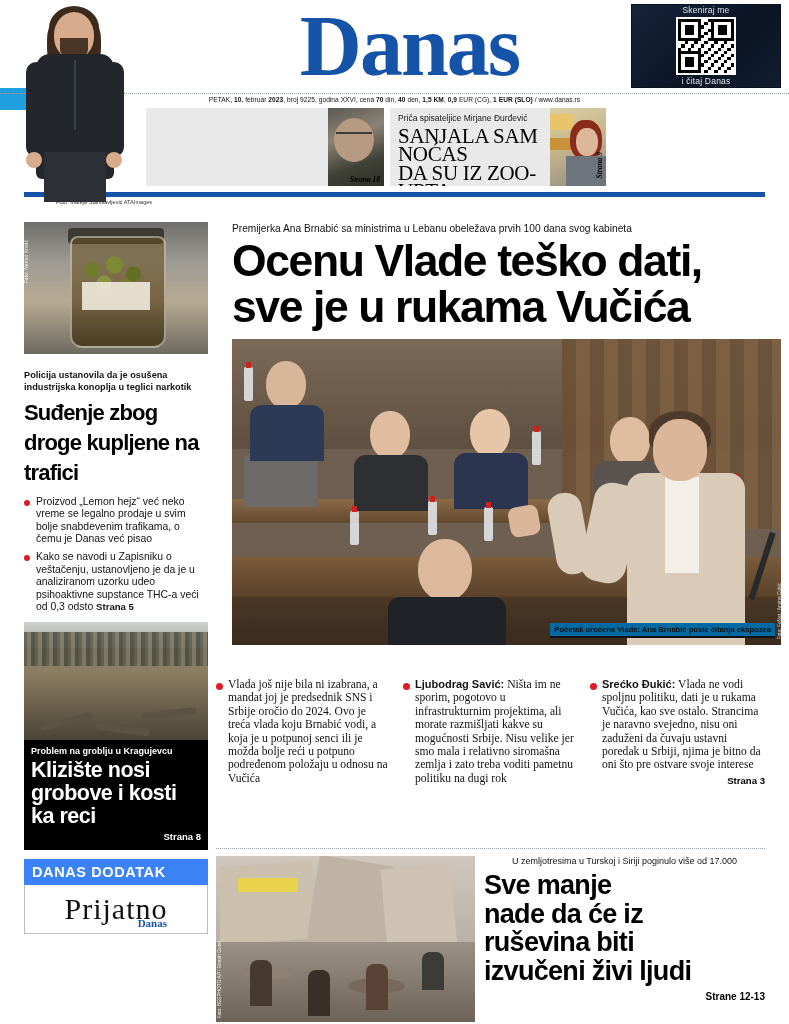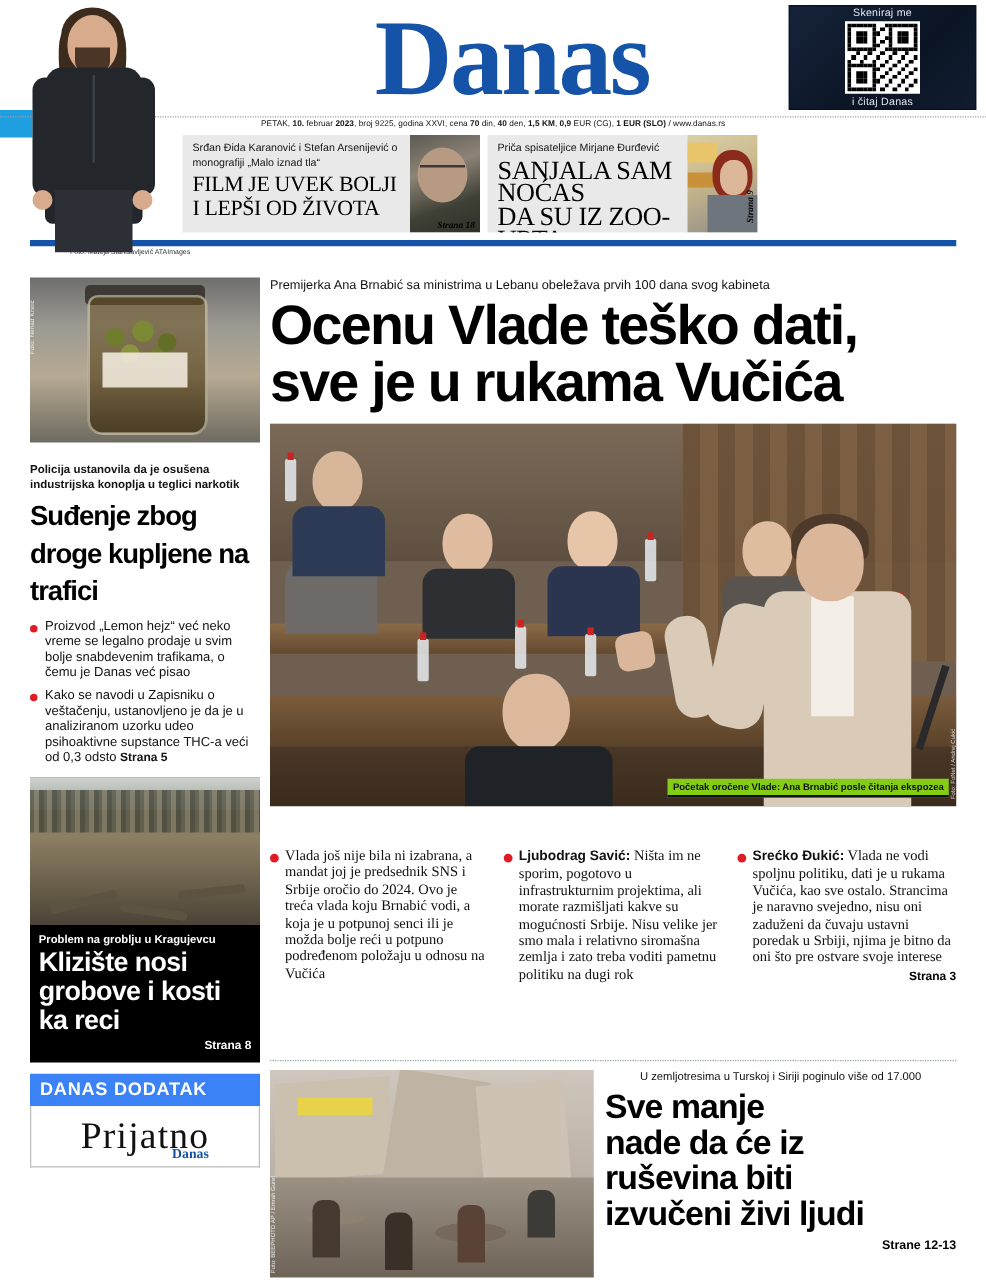--- a/index.html
+++ b/index.html
@@ -236,21 +236,21 @@
   }
   .prijatno-text {
     font-family:"Liberation Serif", serif; font-size:30px; letter-spacing:1px; color:#111;
   }
   .prijatno-sub {
     position:absolute; right:40px; bottom:4px;
     font-family:"Liberation Serif", serif; font-weight:bold; font-size:11px; color:#1553a8;
   }
 
   
-  .main-col { position:absolute; left:216px; top:222px; width:549px; }
+  .main-col { position:absolute; left:232px; top:222px; width:549px; }
   .main-kicker { font-size:10.2px; line-height:13px; color:#111; }
   .main-head {
     font-size: 44.5px; line-height: 46px; font-weight:bold;
     letter-spacing:-1.4px; margin-top:3px; color:#000;
   }
   .main-photo {
     position:relative; margin-top:9px; width:549px; height:306px; overflow:hidden;
     background:#6f5f50;
   }
   .mp-wall { position:absolute; left:0; top:0; width:549px; height:110px;
@@ -273,21 +273,21 @@
   .pm-head { position:absolute; left:44px; top:8px; width:54px; height:62px; border-radius:46%; background:#dab79b; }
   .pm-hair { position:absolute; left:40px; top:0px; width:62px; height:42px; border-radius:50% 50% 30% 30%; background:#4e3a2a; }
   .pm-jacket { position:absolute; left:18px; top:62px; width:118px; height:172px; background:#d9cbb8; border-radius:16px 16px 0 0; }
   .pm-shirt { position:absolute; left:56px; top:66px; width:34px; height:96px; background:#f3efe8; }
   .pm-arm { position:absolute; left:-22px; top:72px; width:46px; height:100px; background:#d9cbb8; border-radius:18px; transform:rotate(12deg); }
   .pm-fore { position:absolute; left:-34px; top:18px; width:34px; height:82px; background:#d9cbb8; border-radius:16px; transform:rotate(-22deg); }
   .pm-fist { position:absolute; left:-40px; top:6px; width:30px; height:30px; border-radius:8px; background:#dab79b; }
   .pm-mic { position:absolute; right:-6px; top:120px; width:6px; height:70px; background:#2a2a2a; transform:rotate(18deg); }
   .mp-caption {
     position:absolute; right:6px; bottom:7px;
-    background:#84cc16; border-bottom:2px solid #111;
+    background:#0369a1; border-bottom:2px solid #111;
     font-size:7.6px; padding:2px 4px; color:#111; font-weight:bold;
   }
   .mp-credit {
     position:absolute; right:-1px; bottom:6px;
     writing-mode:vertical-rl; transform:rotate(180deg);
     font-size:4.8px; color:#ddd;
   }
 
   
   .quotes { position:absolute; left:216px; top:678px; width:549px; display:flex; gap:0; }
@@ -660,27 +660,20 @@
     </div>
   </div>
 
   <div class="infoline">
     <span>PETAK, </span><b>10.</b><span> februar </span><b>2023</b><span>, broj 9225, godina XXVI, cena </span><b>70</b><span> din, </span><b>40</b><span> den, </span><b>1,5 KM</b><span>, </span><b>0,9</b><span> EUR (CG), </span><b>1 EUR (SLO)</b><span> / www.danas.rs</span>
   </div>
 
   <div class="teasers">
 
     <div class="teaser left">
-      <div class="teaser-txt">
-        <div class="teaser-kicker">Srđan Đida Karanović i Stefan Arsenijević o monografiji „Malo iznad tla“</div>
-        <div class="teaser-head">
-          <div>FILM JE UVEK BOLJI</div>
-          <div>I LEPŠI OD ŽIVOTA</div>
-        </div>
-      </div>
       <div class="teaser-photo tp1">
         <div class="face"></div>
         <div class="glasses"></div>
       </div>
       <div class="teaser-page">Strana 18</div>
     </div>
 
     <div class="teaser right">
       <div class="teaser-txt">
         <div class="teaser-kicker">Priča spisateljice Mirjane Đurđević</div>

